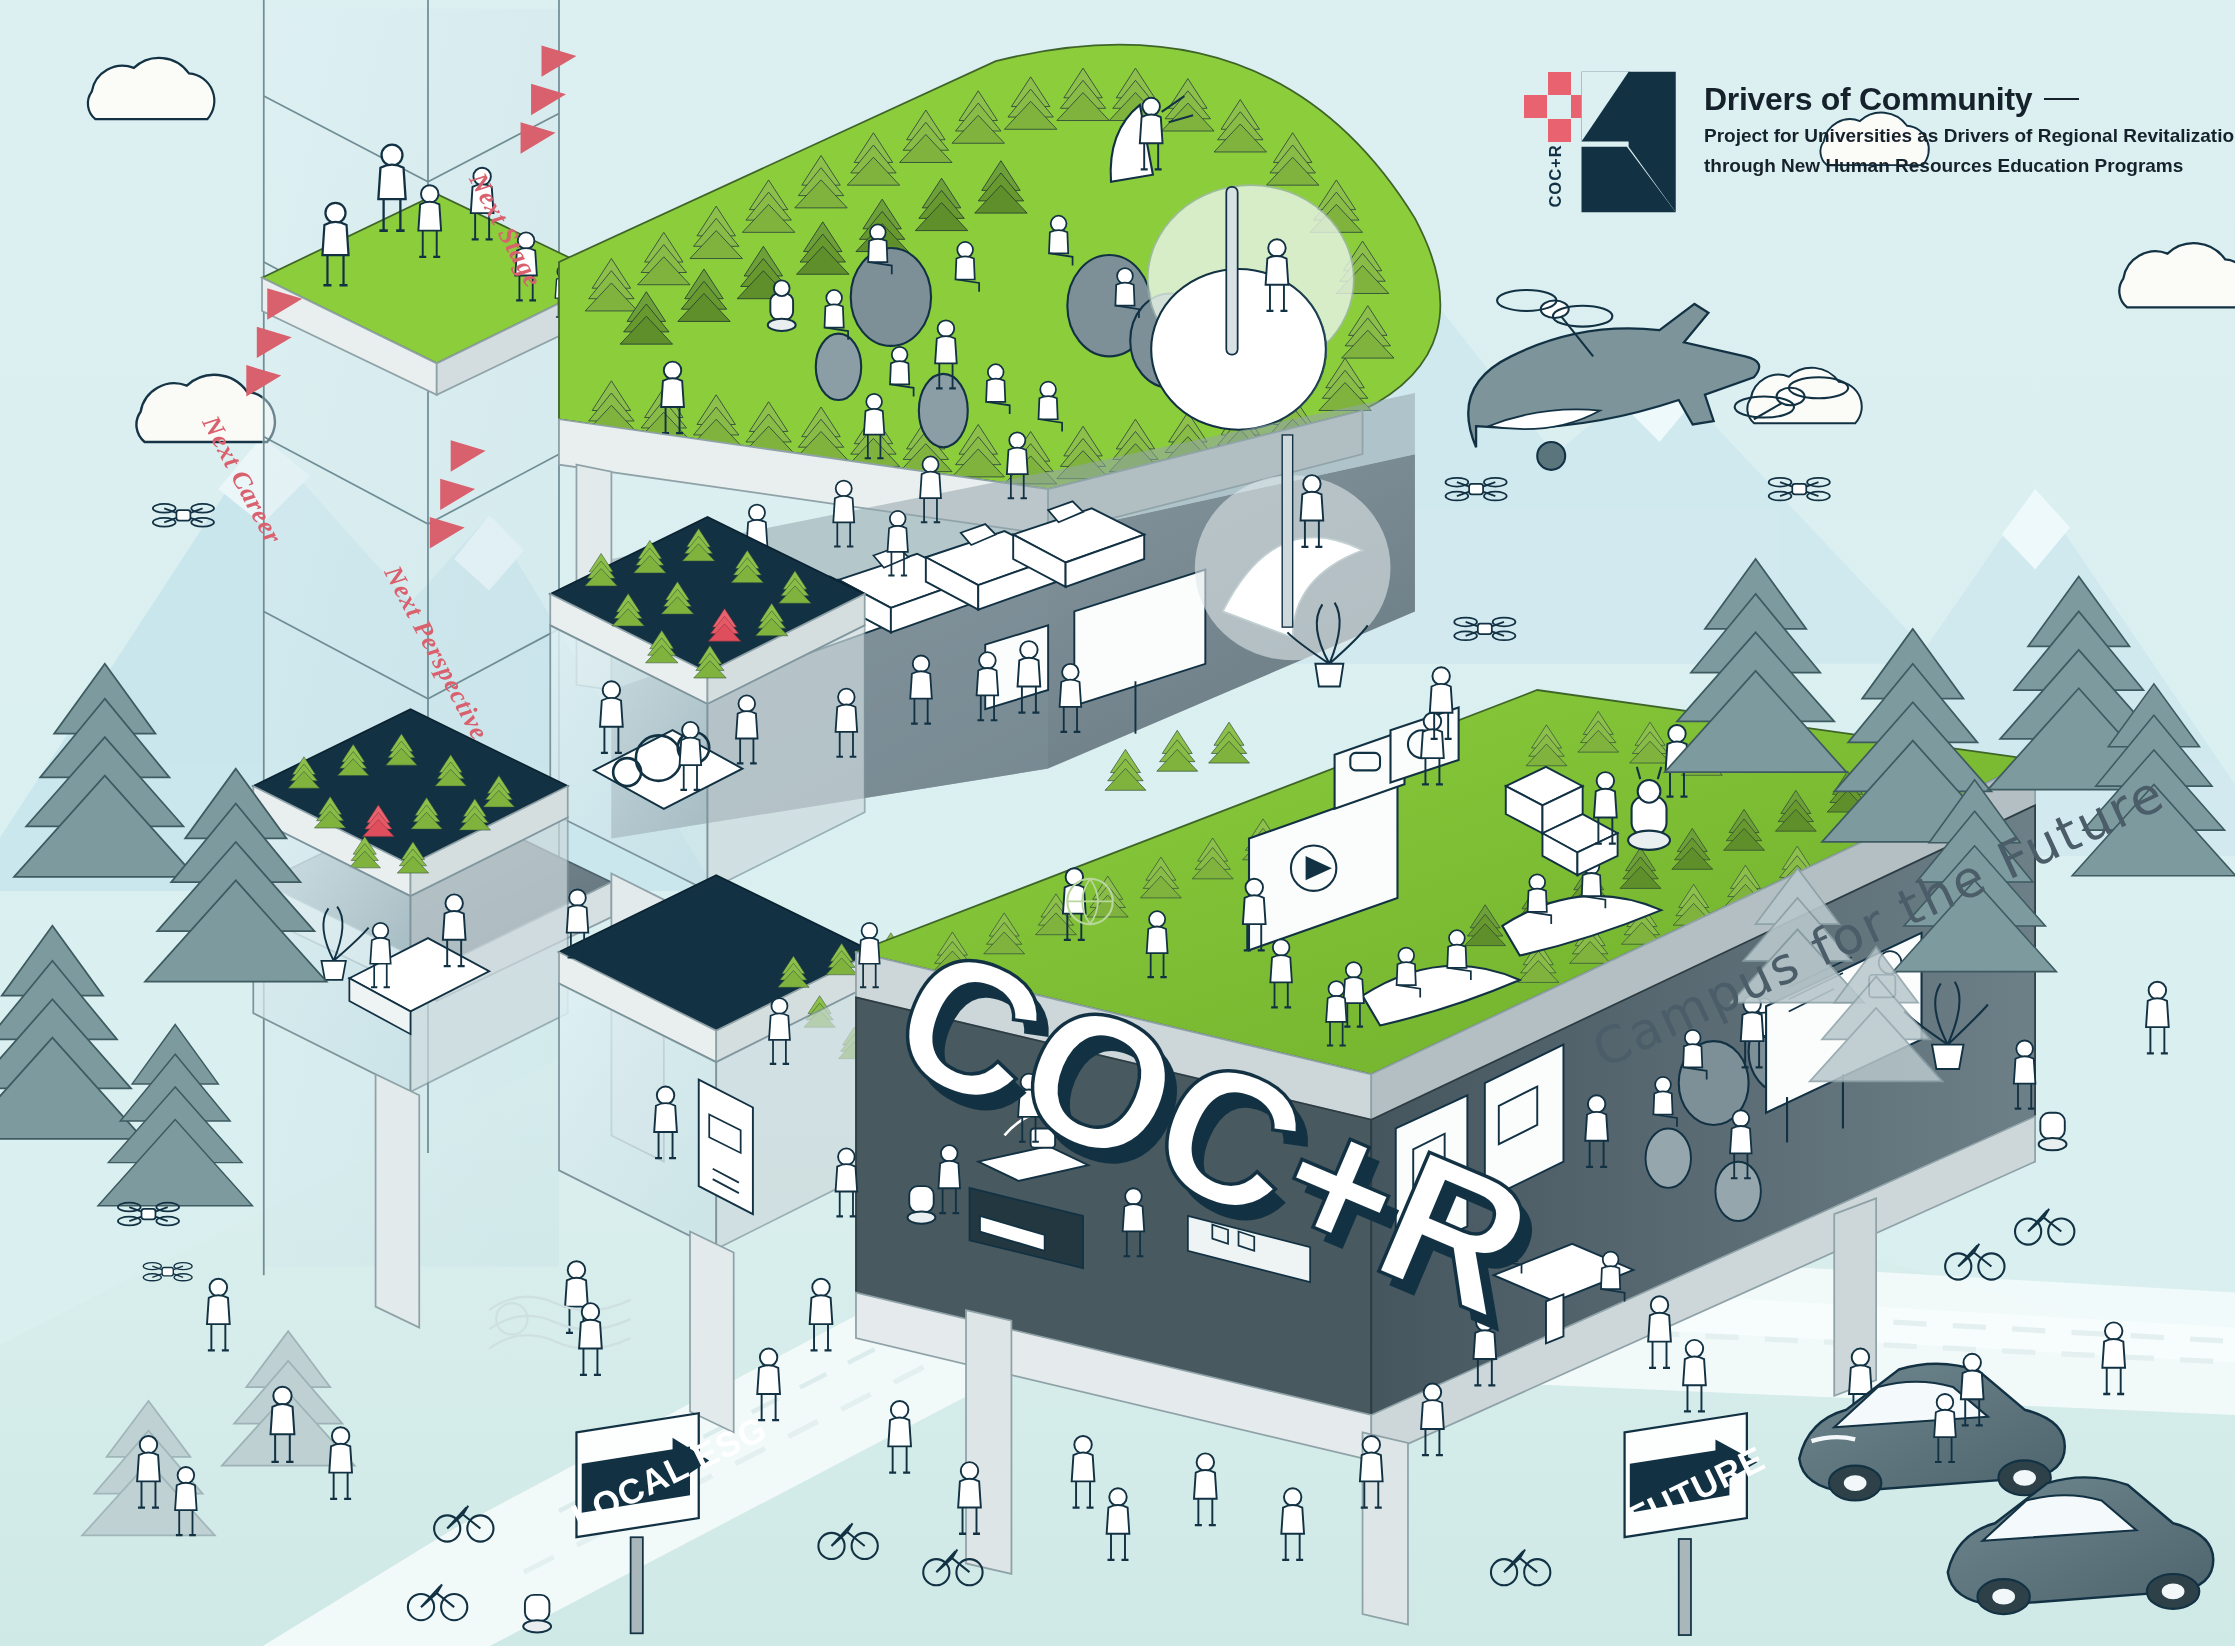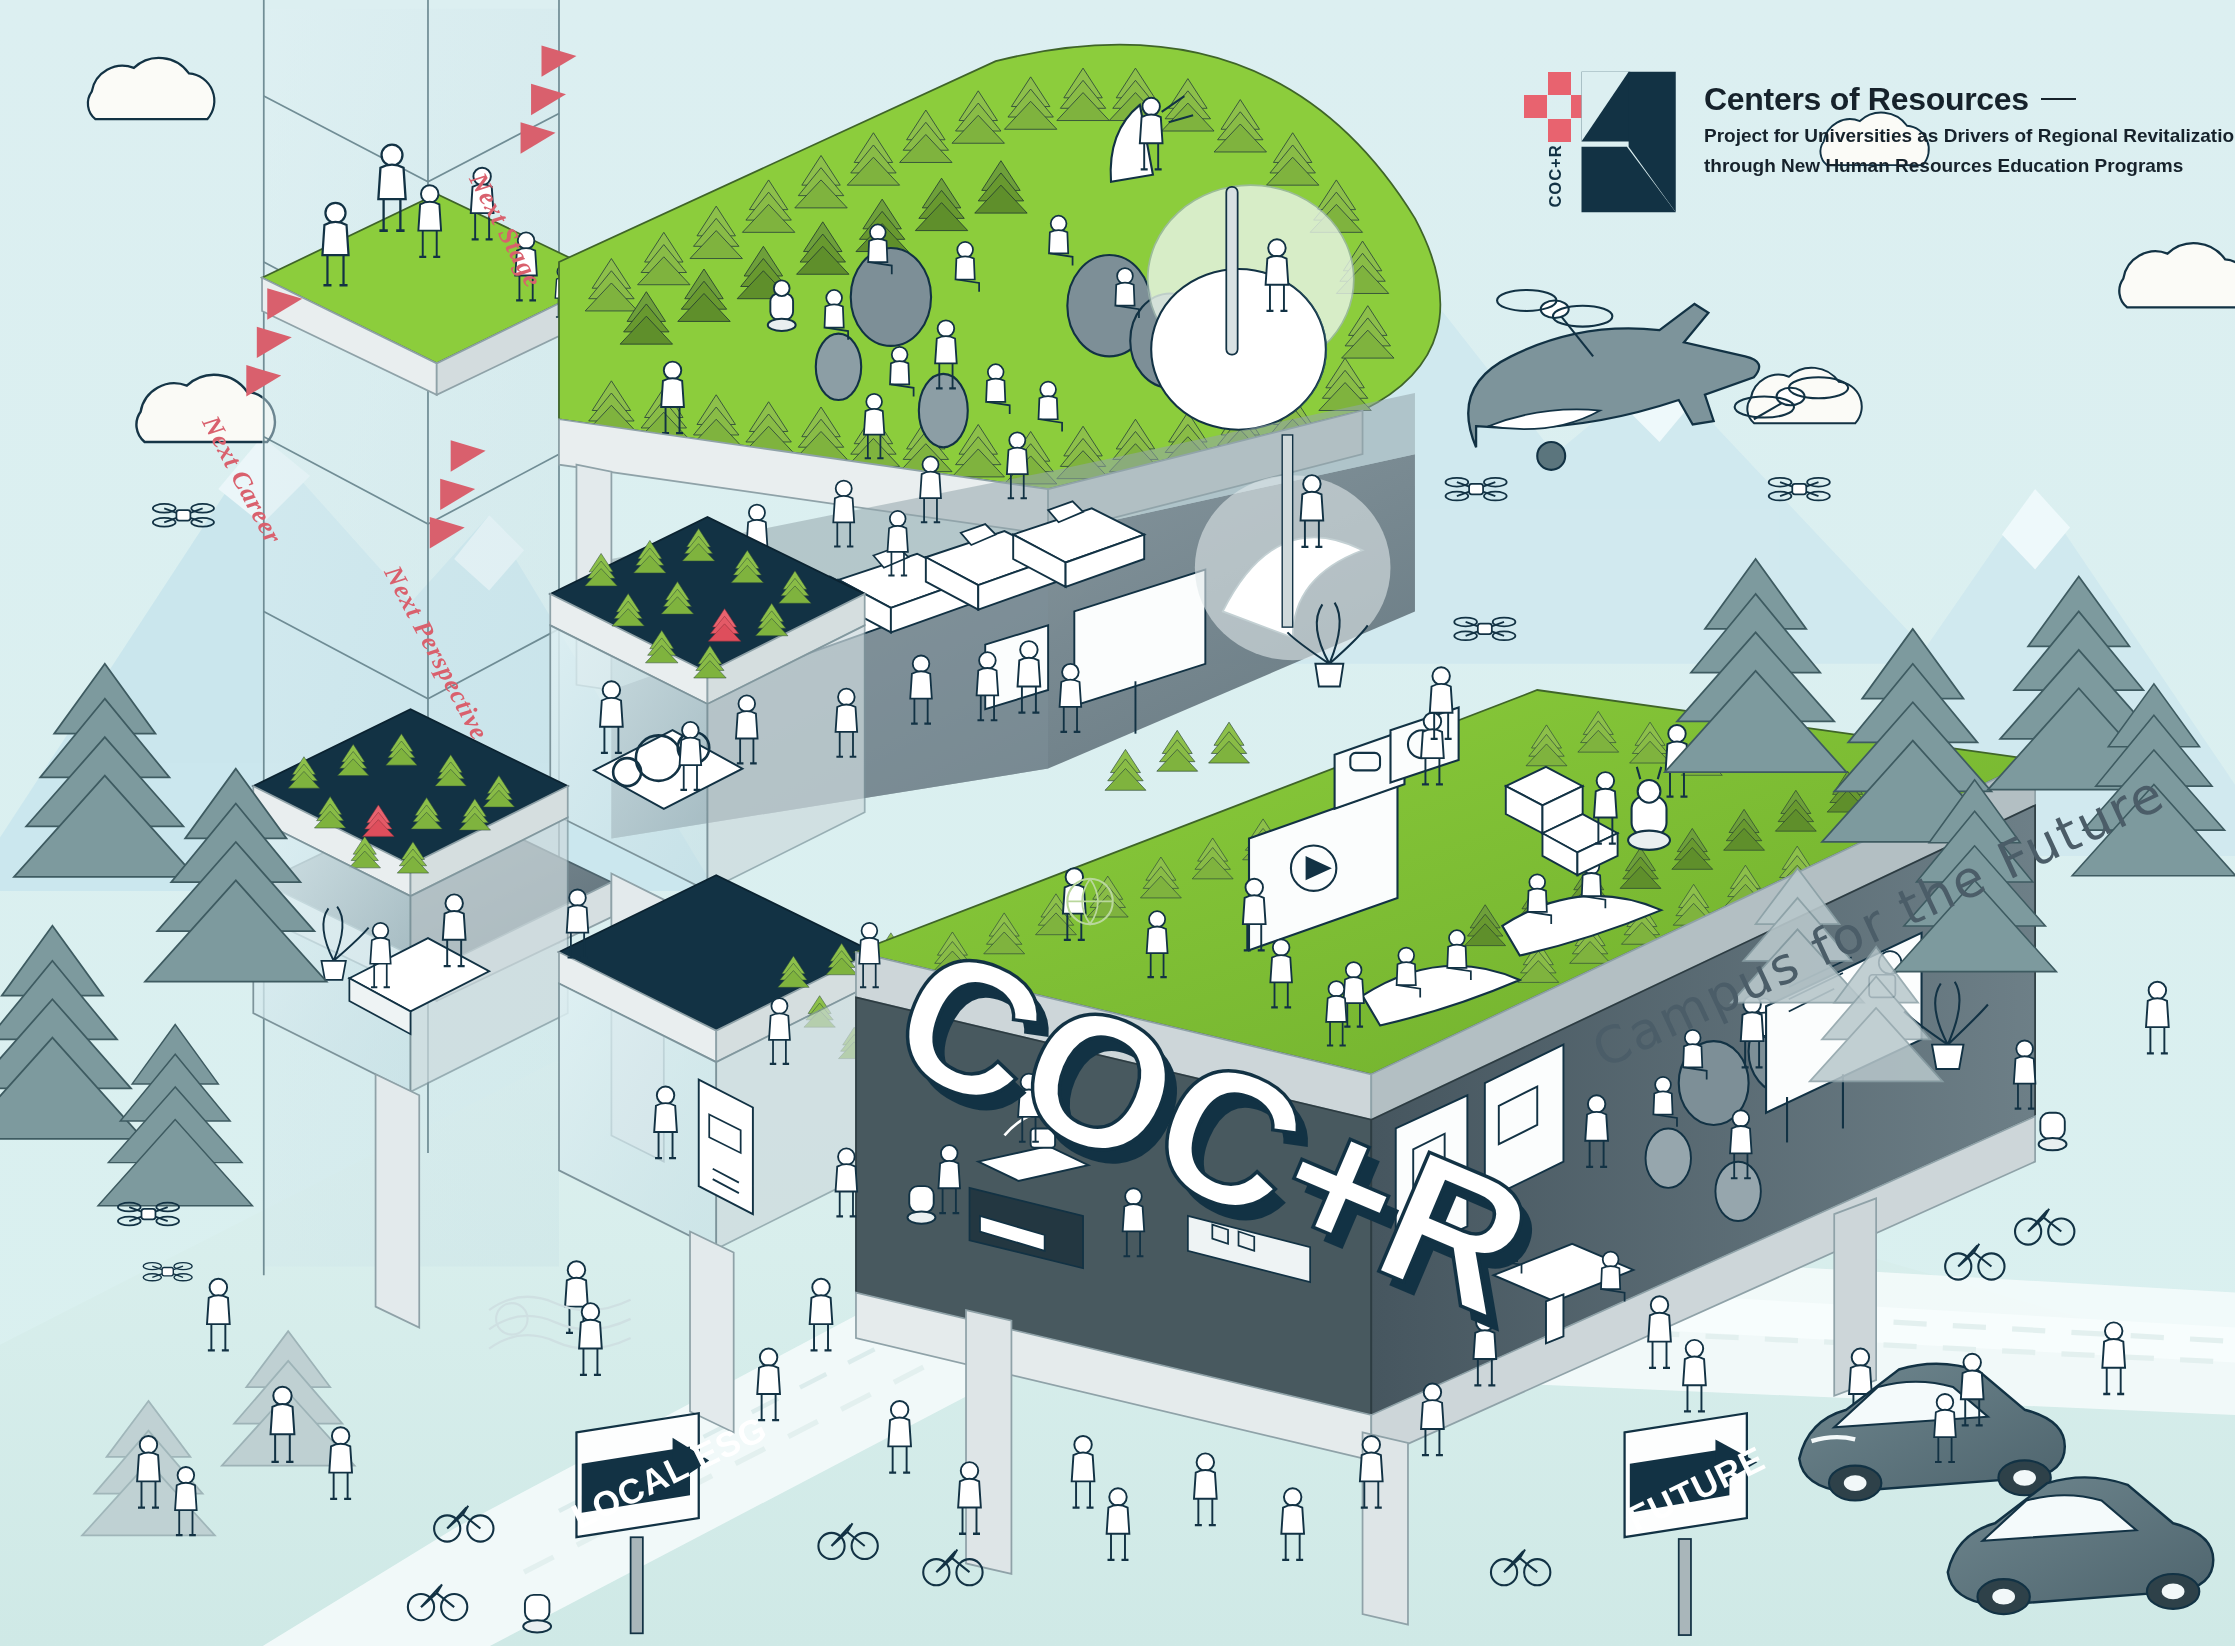--- a/index.html
+++ b/index.html
@@ -811,21 +811,21 @@
       </div>
       <svg class="logo-R" viewBox="0 0 118 165">
         <path d="M4,2 L58,2 A40,40 0 0,1 58,82 L4,82 Z" fill="#123244"></path>
         <path d="M4,88 L56,88 L112,163 L4,163 Z" fill="#123244"></path>
         <path d="M58,2 L112,2 L112,163 L58,88 Z" fill="#123244"></path>
         <path d="M58,2 L4,82 L4,2 Z" fill="#dceff1"></path>
       </svg>
     </div>
     <div class="logo-text">
       <div class="logo-title">
-        <span>Centers of Resources</span>
+        <span>Drivers of Community</span>
         <span class="dash"></span>
       </div>
       <div class="logo-sub">Project for Universities as Drivers of Regional Revitalization</div>
       <div class="logo-sub">through New Human Resources Education Programs</div>
     </div>
   </div>
 
   <div class="iso-label nosel" style="left:489px; top:168px; transform:rotate(62deg); transform-origin:left top; font-size:26px;">Next Stage</div>
 
   <div class="iso-label nosel" style="left:222px; top:411px; transform:rotate(62deg); transform-origin:left top; font-size:26px;">Next Career</div>

